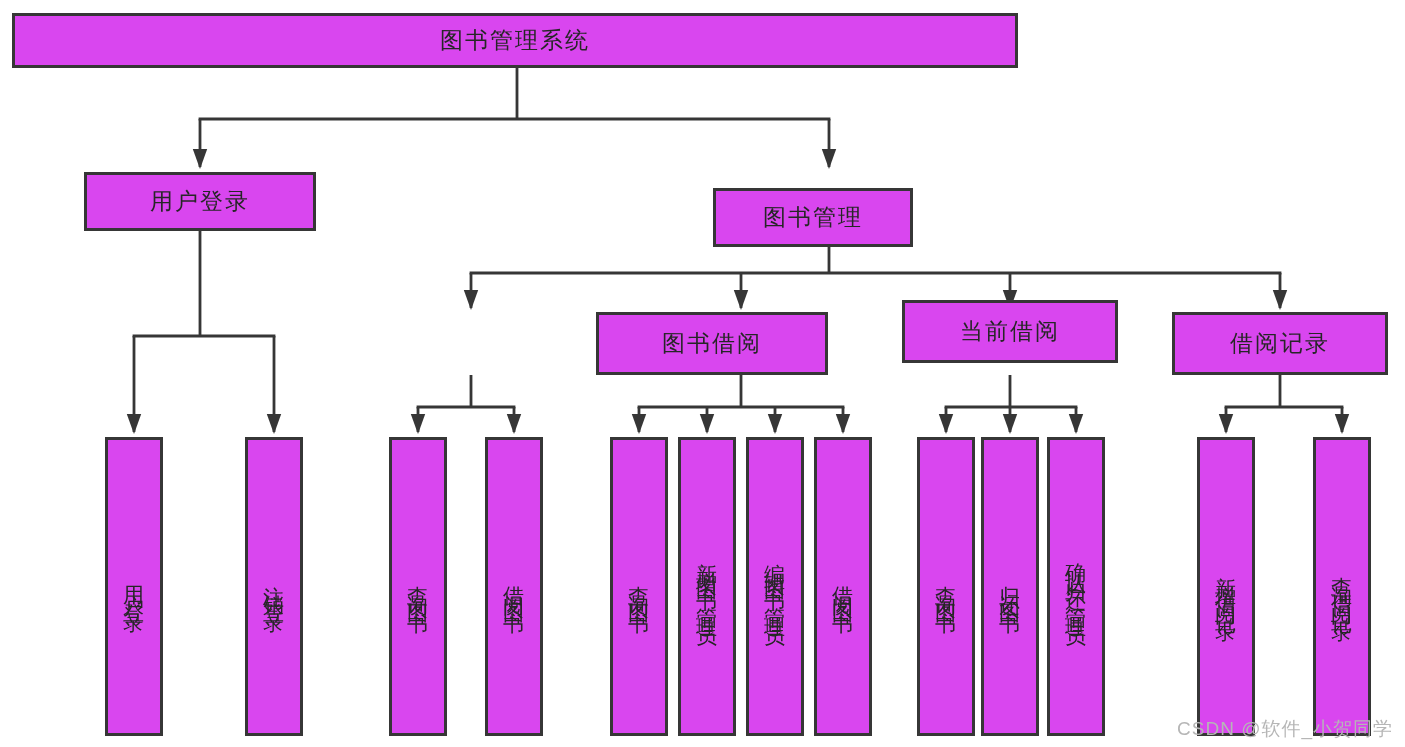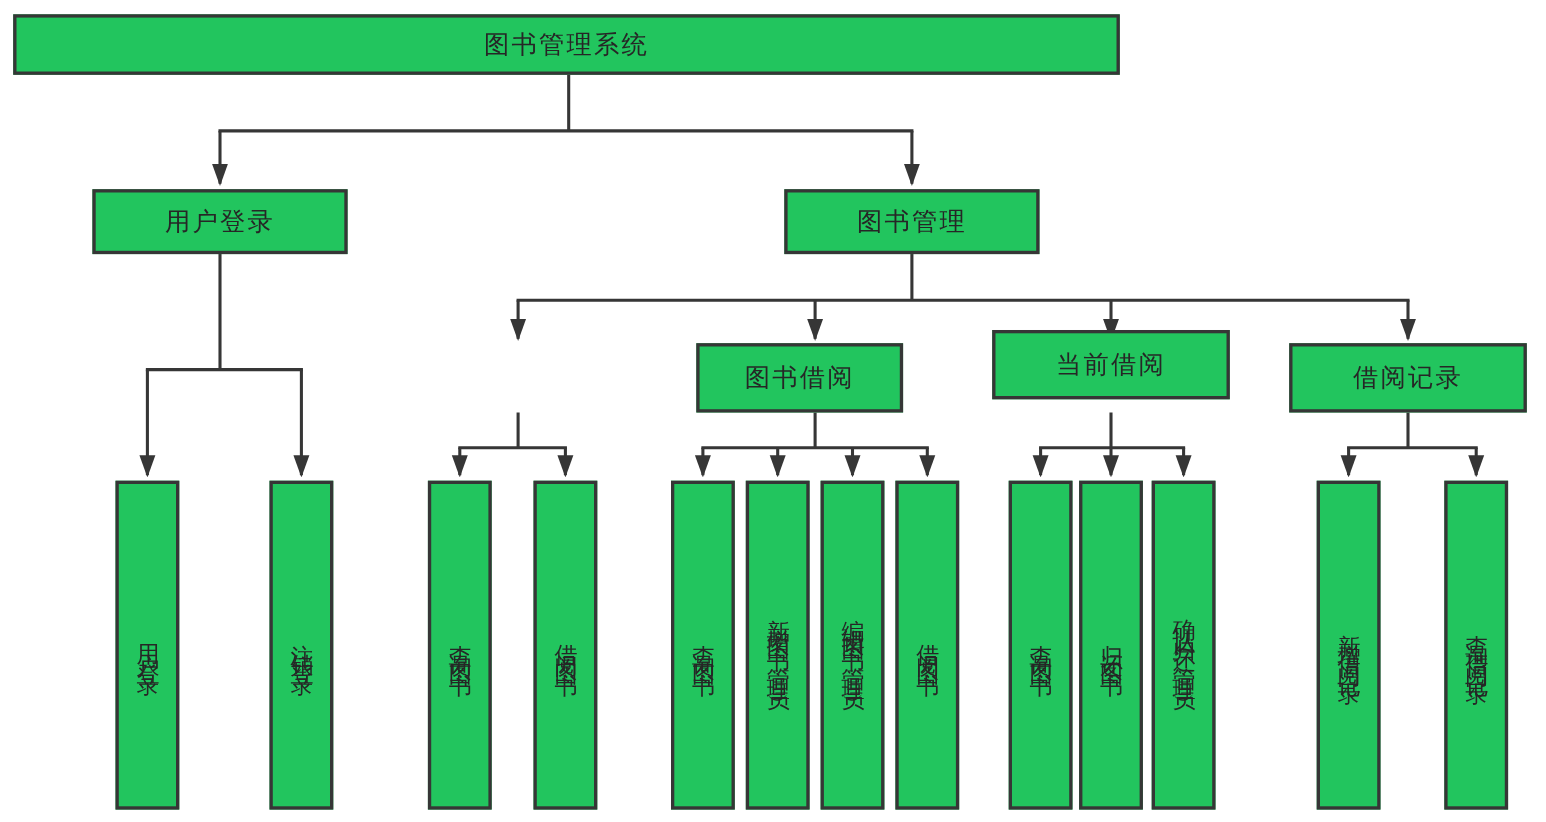--- a/index.html
+++ b/index.html
@@ -2,21 +2,21 @@
 <html><head>
 <meta charset="utf-8">
 <style>
   html,body{margin:0;padding:0;background:#ffffff;}
   #stage{
     position:relative;width:1405px;height:747px;background:#ffffff;
     font-family:"Liberation Sans","DejaVu Sans",sans-serif;overflow:hidden;
   }
   #connectors{position:absolute;left:0;top:0;width:1405px;height:747px;pointer-events:none;}
   .box{
-    position:absolute;box-sizing:border-box;border:3px solid #363636;background:#22c55e;
+    position:absolute;box-sizing:border-box;border:3px solid #363636;background:#d946ef;
     display:flex;align-items:center;justify-content:center;color:#262626;
   }
   .h-label{font-size:23px;letter-spacing:2px;white-space:nowrap;}
   .v-box .v-label{
     writing-mode:vertical-rl;text-orientation:mixed;
     font-size:21px;letter-spacing:9px;line-height:1;white-space:nowrap;
   }
   #watermark{
     position:absolute;right:12px;bottom:5px;font-size:19px;color:#b6b6b6;
     letter-spacing:1px;white-space:nowrap;
@@ -70,25 +70,25 @@
     </g>
   </svg>
 
   <div class="box" style="left:12px;top:13px;width:1006px;height:55px;">
     <span class="h-label">图书管理系统</span>
   </div>
 
   <div class="box" style="left:84px;top:172px;width:232px;height:59px;">
     <span class="h-label">用户登录</span>
   </div>
-  <div class="box" style="left:713px;top:172px;width:232px;height:59px;">
+  <div class="box" style="left:713px;top:188px;width:200px;height:59px;">
     <span class="h-label">图书管理</span>
   </div>
 
-  <div class="box" style="left:633px;top:312px;width:188px;height:63px;">
+  <div class="box" style="left:596px;top:312px;width:232px;height:63px;">
     <span class="h-label">图书借阅</span>
   </div>
   <div class="box" style="left:902px;top:300px;width:216px;height:63px;">
     <span class="h-label">当前借阅</span>
   </div>
   <div class="box" style="left:1172px;top:312px;width:216px;height:63px;">
     <span class="h-label">借阅记录</span>
   </div>
 
   <div class="box v-box" style="left:105px;top:437px;width:58px;height:299px;">
@@ -128,14 +128,15 @@
     <span class="v-label">确认归还（管理员）</span>
   </div>
 
   <div class="box v-box" style="left:1197px;top:437px;width:58px;height:299px;">
     <span class="v-label">新增借阅记录</span>
   </div>
   <div class="box v-box" style="left:1313px;top:437px;width:58px;height:299px;">
     <span class="v-label">查询借阅记录</span>
   </div>
 
+  <div id="watermark">CSDN @软件_小贺同学</div>
 
 </div>
 
 </body></html>

